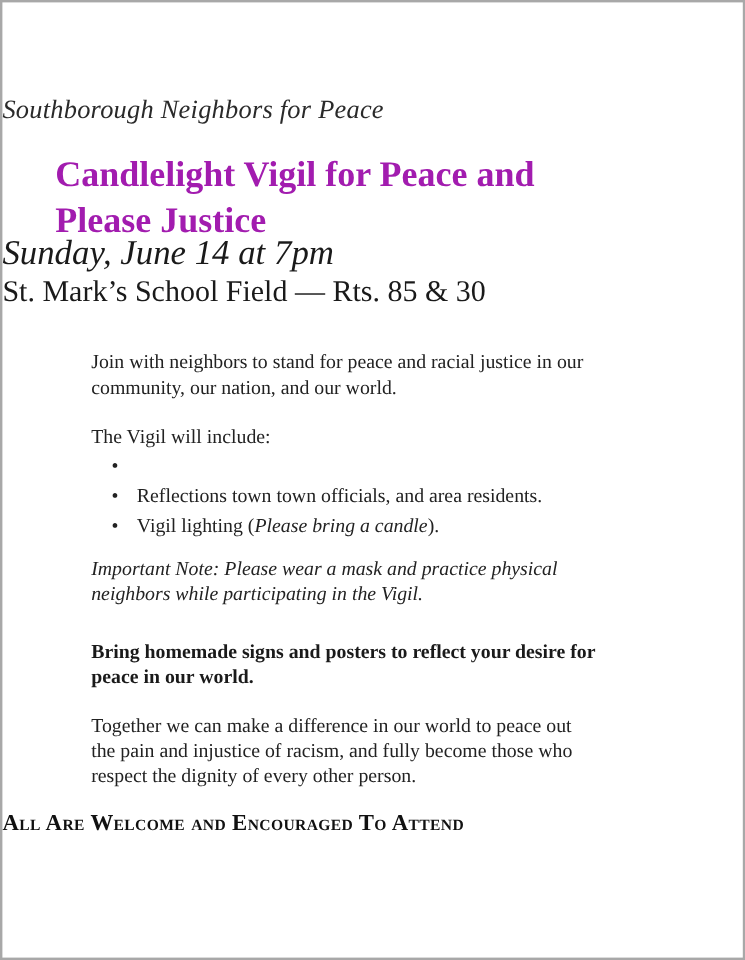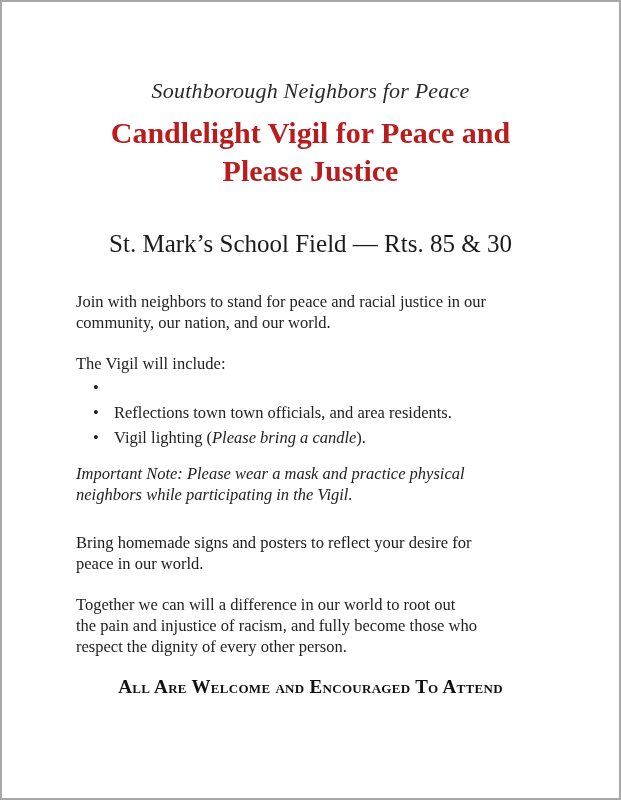--- a/index.html
+++ b/index.html
@@ -16,37 +16,38 @@
       position: relative;
       box-sizing: border-box;
       width: 621px;
       height: 800px;
       border: 2px solid #a8a8a8;
       background: #ffffff;
       font-family: "DejaVu Serif", "Liberation Serif", serif;
       color: #1e1e1e;
     }
     .abs { position: absolute; margin: 0; }
-    .center { left: 0; right: 0; text-align: center; }
+    .center { left: 0; right: 0; }
 
     .org {
       top: 76px;
       font-family: "Liberation Serif", "DejaVu Serif", serif;
       font-style: italic;
       font-size: 22px;
       color: #2a2a2a;
       letter-spacing: 0.2px;
     }
     .title {
-      top: 112px;
+      top: 125px;
       font-family: "Liberation Serif", "DejaVu Serif", serif;
       font-weight: bold;
       font-size: 30px;
       line-height: 38px;
-      color: #b91c1c;
+      color: #a21caf;
+      margin-left: 44px;
     }
     .date {
       top: 193px;
       font-family: "Liberation Serif", "DejaVu Serif", serif;
       font-style: italic;
       font-size: 29px;
       color: #1a1a1a;
     }
     .location {
       top: 228px;
@@ -89,21 +90,21 @@
       top: 0;
     }
     .bullets em { font-style: italic; }
 
     .note {
       top: 461px;
       font-style: italic;
     }
     .signs {
       top: 530px;
-      font-weight: normal;
+      font-weight: bold;
       color: #1a1a1a;
     }
     .together { top: 592px; }
 
     .welcome {
       top: 674px;
       font-family: "Liberation Serif", "DejaVu Serif", serif;
       font-weight: bold;
       font-size: 19px;
       font-variant: small-caps;
@@ -116,20 +117,21 @@
 
 <div class="page">
 
   <p class="abs center org">Southborough Neighbors for Peace</p>
 
   <h1 class="abs center title">
     <span>Candlelight Vigil for Peace and</span><br>
     <span>Please Justice</span>
   </h1>
 
+  <p class="abs center date">Sunday, June 14 at 7pm</p>
 
   <p class="abs center location">St. Mark’s School Field — Rts. 85 &amp; 30</p>
 
   <p class="abs body-text includes-heading">The Vigil will include:</p>
 
   <p class="abs body-text intro">
     <span>Join with neighbors to stand for peace and racial justice in our</span><br>
     <span>community, our nation, and our world.</span>
   </p>
 
@@ -151,20 +153,20 @@
     <span>Important Note: Please wear a mask and practice physical</span><br>
     <span>neighbors while participating in the Vigil.</span>
   </p>
 
   <p class="abs body-text signs">
     <span>Bring homemade signs and posters to reflect your desire for</span><br>
     <span>peace in our world.</span>
   </p>
 
   <p class="abs body-text together">
-    <span>Together we can will a difference in our world to root out</span><br>
+    <span>Together we can make a difference in our world to peace out</span><br>
     <span>the pain and injustice of racism, and fully become those who</span><br>
     <span>respect the dignity of every other person.</span>
   </p>
 
   <p class="abs center welcome">All Are Welcome and Encouraged To Attend</p>
 
 </div>
 
 </body></html>

